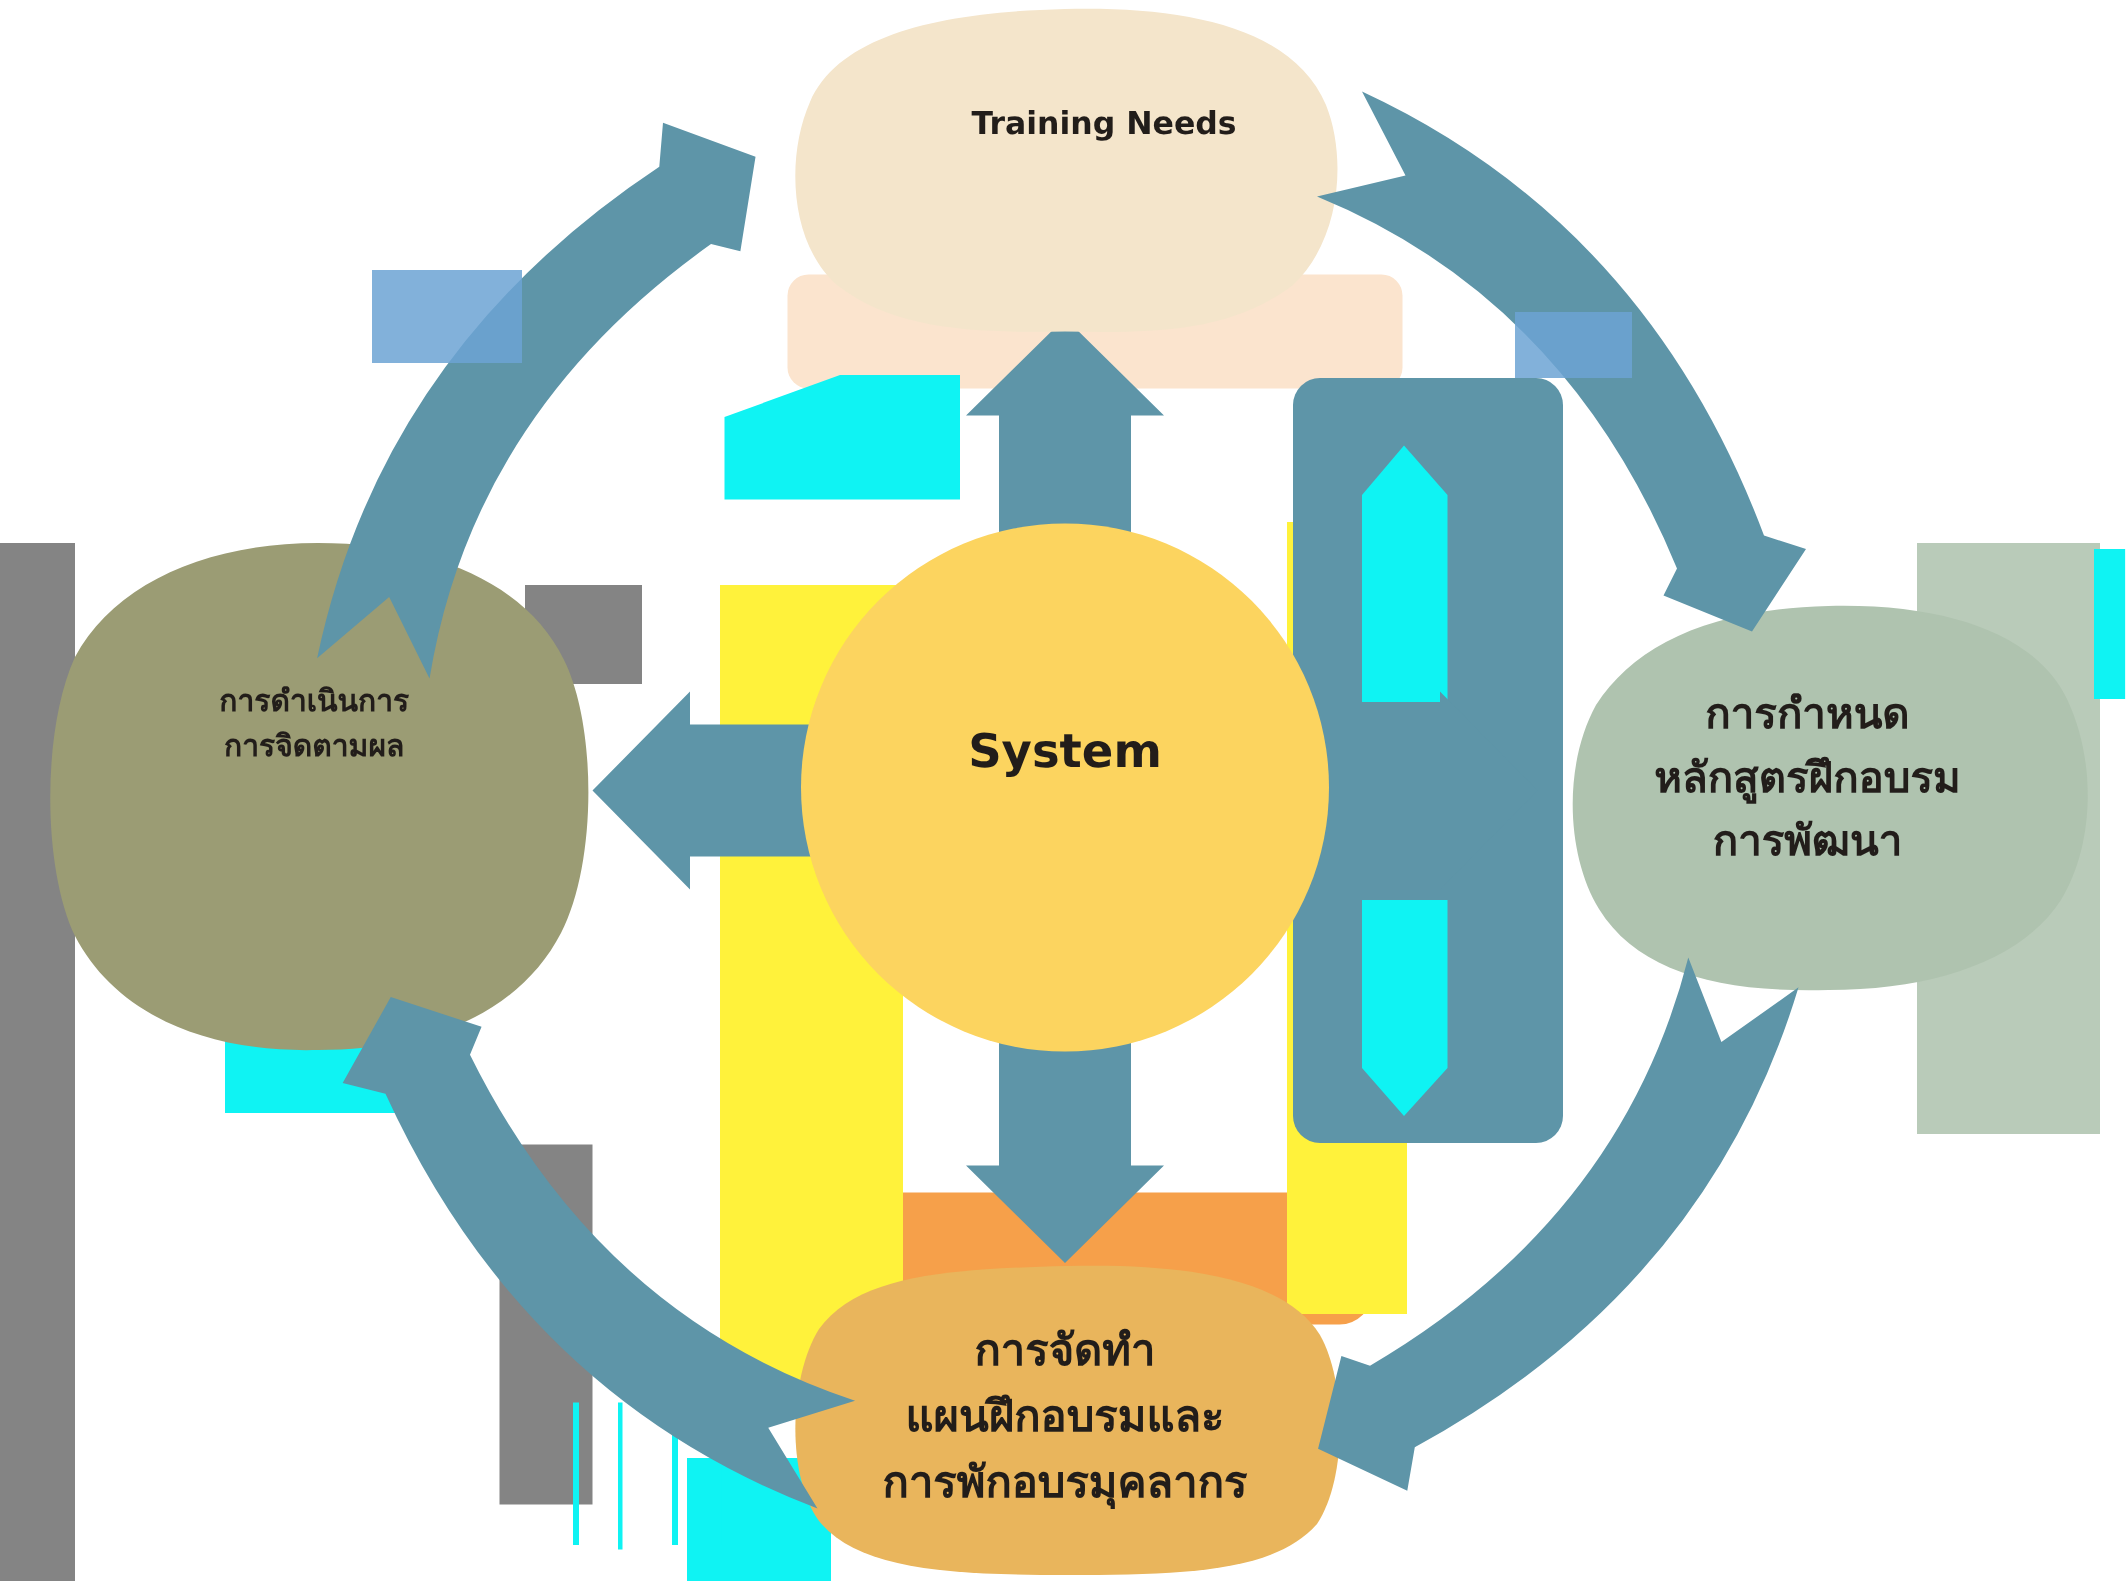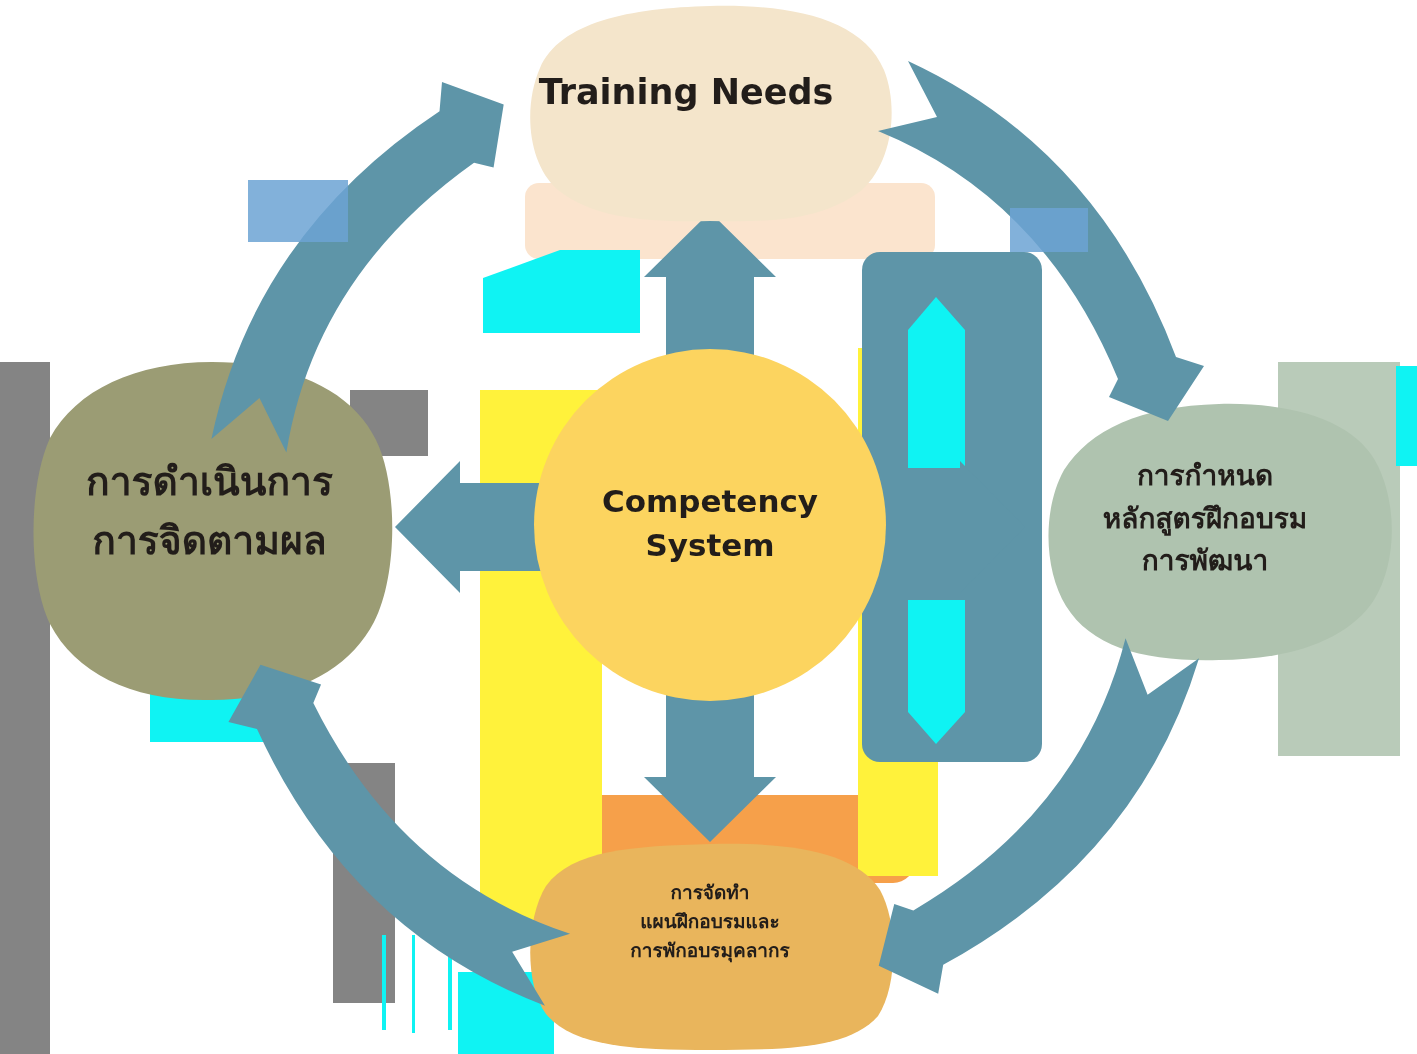--- a/index.html
+++ b/index.html
@@ -29,25 +29,25 @@
   .label{
     position:absolute;
     display:flex;flex-direction:column;align-items:center;justify-content:flex-start;
     text-align:center;
     color:var(--text,#221D1A);
     font-weight:700;
     line-height:1.5;
     user-select:none;
   }
   .label span{display:block;white-space:nowrap;}
-  .lbl-top   {left:511px; top:68px;  width:350px; font-size:35px; line-height:1.42;align-items:center;}
+  .lbl-top   {left:561px; top:68px;  width:350px; font-size:21px; line-height:1.42;align-items:center;}
   .lbl-center{left:560px; top:479px; width:300px; font-size:31px; line-height:1.42;}
   .lbl-right {left:1040px;top:455px; width:330px; font-size:28px; line-height:1.52;}
-  .lbl-bottom{left:530px; top:878px; width:360px; font-size:19px; line-height:1.52;}
-  .lbl-left  {left:22px;  top:452px; width:375px; font-size:39px; line-height:1.52;}
+  .lbl-bottom{left:530px; top:878px; width:360px; font-size:29px; line-height:1.52;}
+  .lbl-left  {left:22px;  top:452px; width:375px; font-size:20px; line-height:1.52;}
 </style>
 </head>
 <body>
 
 <div class="stage">
 
   <svg class="layer" width="1417" height="1054" viewBox="0 0 1417 1054">
 
     <rect class="f-gray" x="0" y="362" width="50" height="692"></rect>
     <rect class="f-gray" x="350" y="390" width="78" height="66"></rect>
@@ -94,21 +94,20 @@
 
     <rect class="f-blue" x="248" y="180" width="100" height="62" opacity="0.85"></rect>
     <rect class="f-blue" x="1010" y="208" width="78" height="44" opacity="0.85"></rect>
   </svg>
 
   <div class="label lbl-top">
     <span>Training Needs</span>
   </div>
 
   <div class="label lbl-center">
-    <span>Competency</span>
     <span>System</span>
   </div>
 
   <div class="label lbl-right">
     <span>การกำหนด</span>
     <span>หลักสูตรฝึกอบรม</span>
     <span>การพัฒนา</span>
   </div>
 
   <div class="label lbl-bottom">

